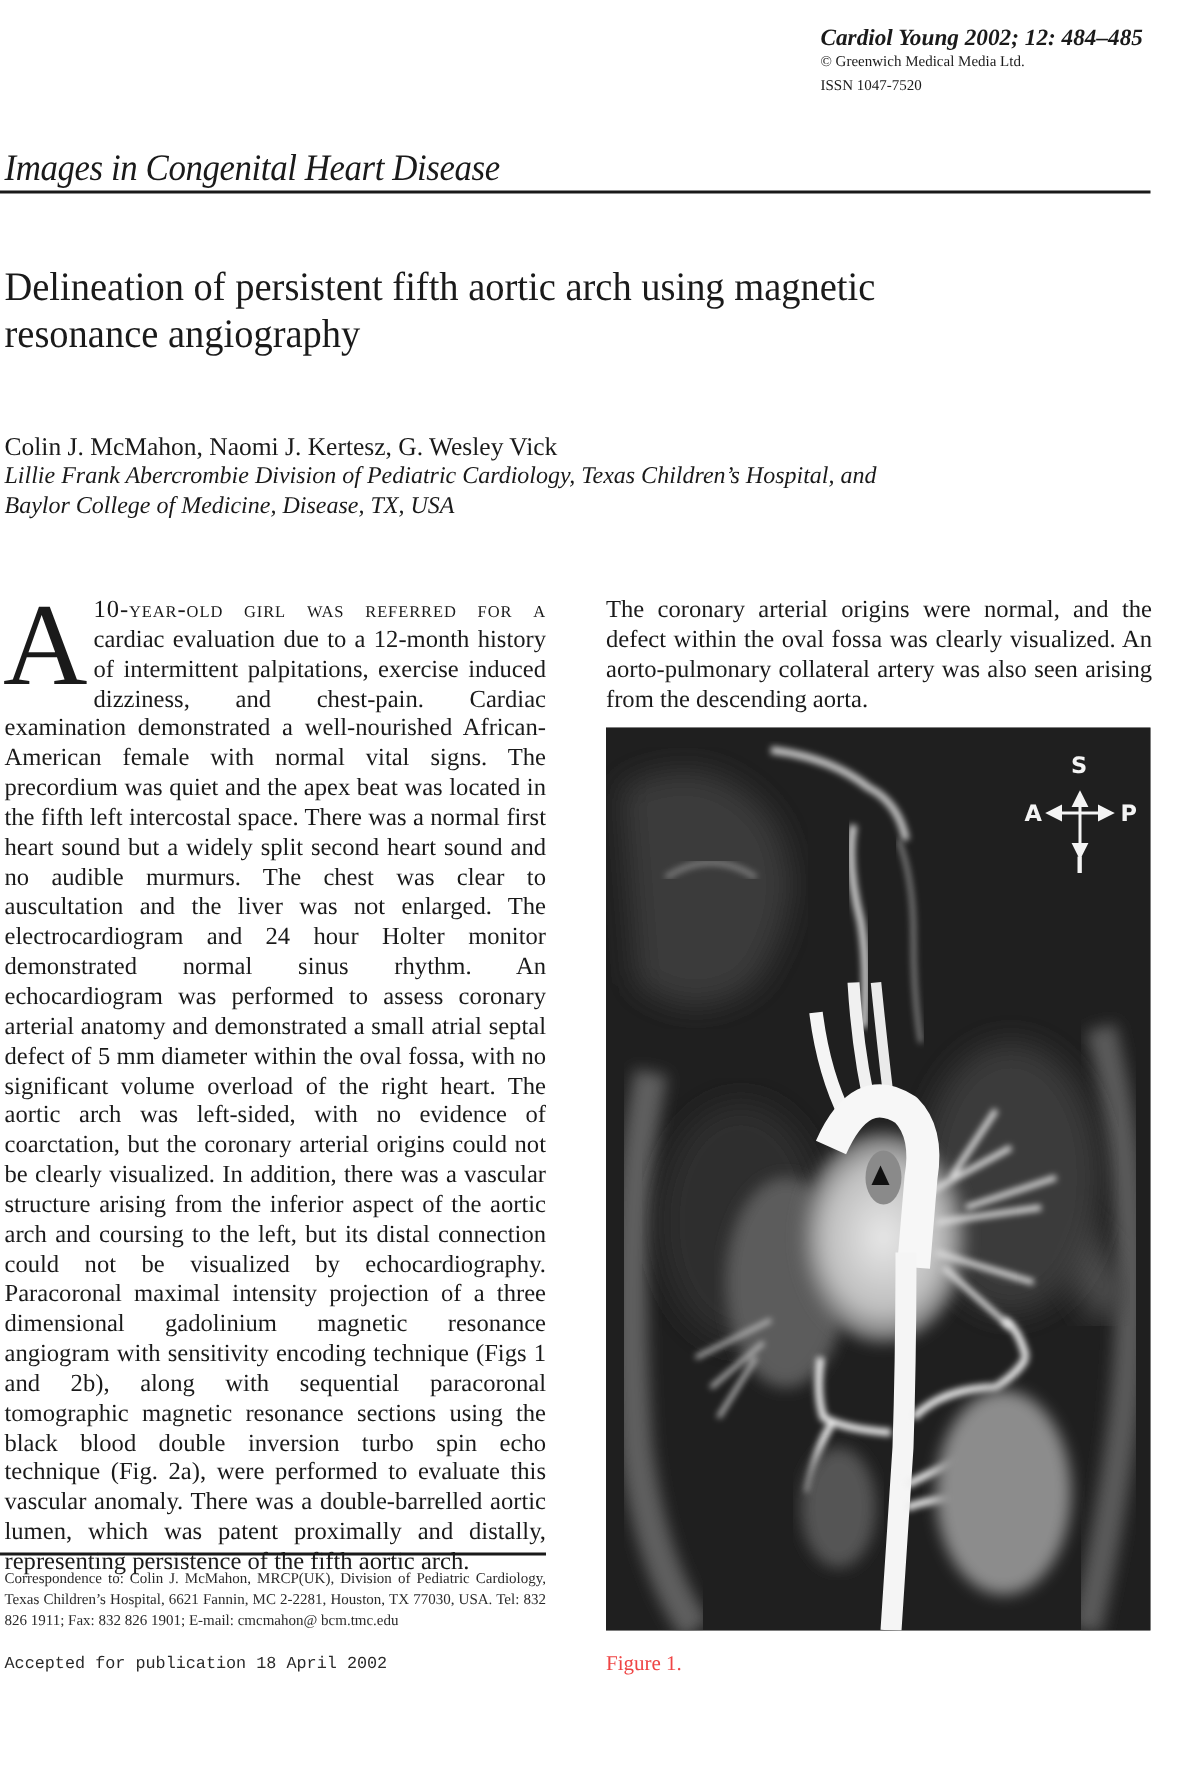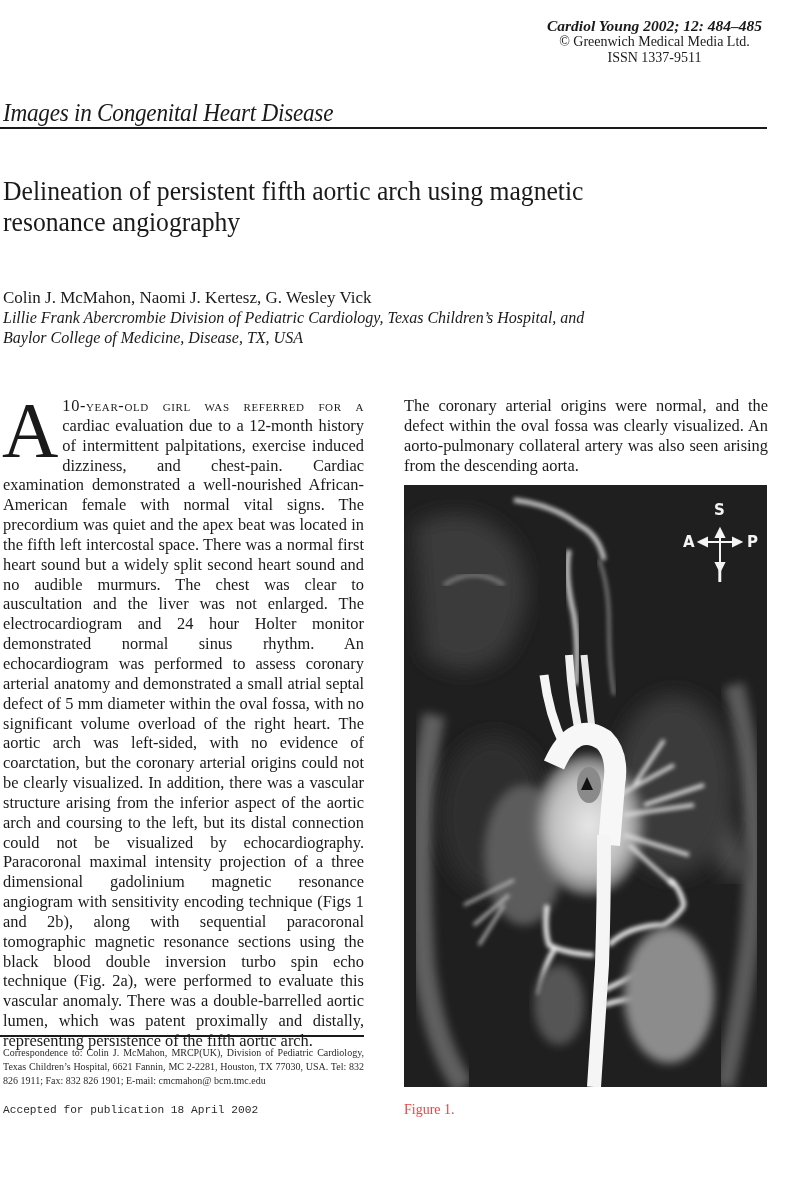--- a/index.html
+++ b/index.html
@@ -1,22 +1,22 @@
 <!DOCTYPE html>
 <html><head>
 <meta charset="utf-8">
 <style>
   * { box-sizing: border-box; margin: 0; padding: 0; }
   html, body { width: 800px; height: 1180px; background: #ffffff; overflow: hidden; }
   body { position: relative; font-family: "DejaVu Serif", "Liberation Serif", serif; color: #1a1a1a; }
 
   
-  #journal-meta { position: absolute; top: 18px; right: 38px; text-align: center; font-family: "Liberation Serif", serif; font-size: 14px; line-height: 16px; color: #1a1a1a; }
+  #journal-meta { position: absolute; top: 18px; right: 38px; text-align: left; font-family: "Liberation Serif", serif; font-size: 14px; line-height: 16px; color: #1a1a1a; }
   #journal-meta .citation { font-style: italic; font-weight: bold; font-size: 15.5px; }
-  #journal-meta .copyright, #journal-meta .issn { font-size: 14px; }
+  #journal-meta .copyright, #journal-meta .issn { font-size: 10px; }
 
   
   #section-header { position: absolute; left: 3px; top: 96px; width: 764px; font-family: "Liberation Serif", serif; font-style: italic; font-size: 25px; line-height: 34px; letter-spacing: -0.3px; color: #1a1a1a; transform: scaleX(0.93); transform-origin: left; }
   #section-rule { position: absolute; left: 0; top: 127px; width: 767px; height: 2px; background: #1a1a1a; }
 
   
   #article-title { position: absolute; left: 3px; top: 176px; width: 720px; font-family: "Liberation Serif", serif; font-size: 27px; line-height: 31px; color: #1a1a1a; transform: scaleX(0.95); transform-origin: left; }
 
   #authors { position: absolute; left: 3px; top: 268px; font-family: "Liberation Serif", serif; font-size: 17px; line-height: 20px; color: #1a1a1a; margin-top: 20px; }
   #affiliation { position: absolute; left: 3px; top: 308px; width: 600px; font-family: "Liberation Serif", serif; font-style: italic; font-size: 16px; line-height: 20px; color: #1a1a1a; }
@@ -40,21 +40,21 @@
   #figure-caption { position: absolute; left: 404px; top: 1102px; font-family: "Liberation Serif", serif; font-size: 14px; line-height: 16px; color: #ef4444; }
 
   .orient { position: absolute; font-family: "DejaVu Sans", "Liberation Sans", sans-serif; font-weight: bold; color: #f4f4f4; font-size: 15px; line-height: 16px; }
 </style>
 </head>
 <body>
 
 <div id="journal-meta">
   <div class="citation">Cardiol Young 2002; 12: 484–485</div>
   <div class="copyright">© Greenwich Medical Media Ltd.</div>
-  <div class="issn">ISSN 1337-9511</div>
+  <div class="issn">ISSN 1047-7520</div>
 </div>
 
 <div id="section-header">Images in Congenital Heart Disease</div>
 <div id="section-rule"></div>
 
 <h1 id="article-title" style="font-weight:normal;">Delineation of persistent fifth aortic arch using magnetic resonance angiography</h1>
 <div id="authors">Colin J. McMahon, Naomi J. Kertesz, G. Wesley Vick</div>
 <div id="affiliation">
   <div>Lillie Frank Abercrombie Division of Pediatric Cardiology, Texas Children’s Hospital, and</div>
   <div>Baylor College of Medicine, Disease, TX, USA</div>

